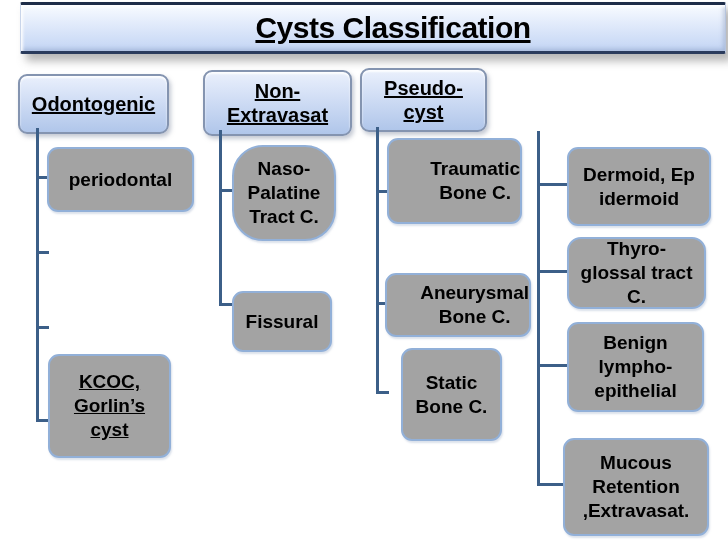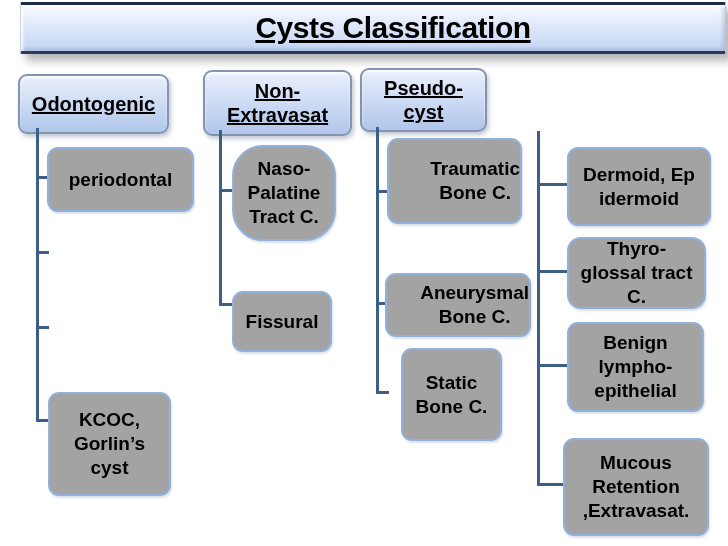--- a/index.html
+++ b/index.html
@@ -60,21 +60,21 @@
   </div>
   <div class="vline" style="left:36px;top:128px;height:294px;"></div>
   <div class="hline" style="left:36px;top:176px;width:13px;"></div>
   <div class="hline" style="left:36px;top:251px;width:13px;"></div>
   <div class="hline" style="left:36px;top:326px;width:13px;"></div>
   <div class="hline" style="left:36px;top:419px;width:13px;"></div>
 
   <div class="node" style="left:47px;top:147px;width:143px;height:61px;">
     <span class="txt">periodontal</span>
   </div>
-  <div class="node" style="left:48px;top:392px;width:119px;height:100px;">
+  <div class="node" style="left:48px;top:354px;width:119px;height:100px;text-decoration:underline;">
     <span class="txt">KCOC,
 Gorlin’s
 cyst</span>
   </div>
 
   <div class="header" style="left:203px;top:70px;width:145px;height:62px;">
     <span class="txt">Non-
 Extravasat</span>
   </div>
   <div class="vline" style="left:219px;top:130px;height:176px;"></div>

